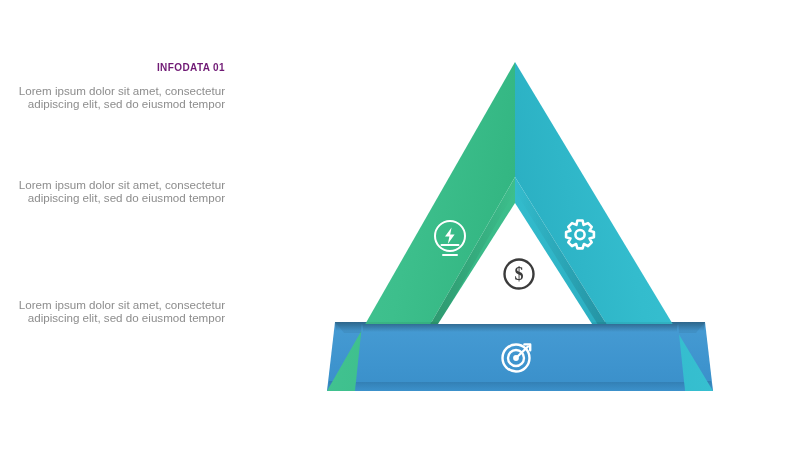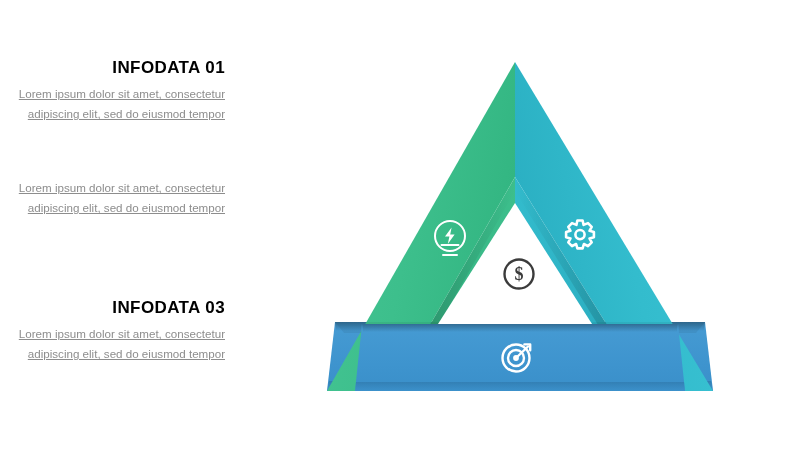--- a/index.html
+++ b/index.html
@@ -10,27 +10,26 @@
   }
   #stage{position:absolute;left:0;top:0;width:800px;height:450px;}
 
   
   .info-list{position:absolute;left:0;top:0;width:245px;height:450px;}
   .info-block{position:absolute;width:225px;left:0;text-align:right;}
   .info-block.b1{top:58px;}
   .info-block.b2{top:178px;}
   .info-block.b3{top:298px;}
   .info-title{
-    font-size:17px;font-weight:bold;color:#000000;
+    font-size:10px;font-weight:bold;color:#701a75;
     letter-spacing:0.4px;line-height:20px;margin:0 0 6px 0;
   }
   .info-desc{
-    font-size:11.6px;color:#8d8d8d;line-height:20px;margin:0;
+    font-size:11.6px;color:#8d8d8d;line-height:13px;margin:0;
     font-weight:normal;
-    text-decoration:underline;
   }
 
   
   .tri-wrap{position:absolute;left:300px;top:40px;width:440px;height:380px;}
   .tri-svg{display:block;width:440px;height:380px;}
 </style>
 </head>
 <body>
 
 <div id="stage">
@@ -40,21 +39,20 @@
     <div class="info-block b1">
       <div class="info-title">INFODATA 01</div>
       <div class="info-desc">Lorem ipsum dolor sit amet, consectetur adipiscing elit, sed do eiusmod tempor</div>
     </div>
 
     <div class="info-block b2">
       <div class="info-desc">Lorem ipsum dolor sit amet, consectetur adipiscing elit, sed do eiusmod tempor</div>
     </div>
 
     <div class="info-block b3">
-      <div class="info-title">INFODATA 03</div>
       <div class="info-desc">Lorem ipsum dolor sit amet, consectetur adipiscing elit, sed do eiusmod tempor</div>
     </div>
 
   </div>
 
   <div class="tri-wrap">
     <svg class="tri-svg" viewBox="0 0 440 380" xmlns="http://www.w3.org/2000/svg">
       <defs>
 
         <linearGradient id="gGreen" x1="0" y1="0" x2="1" y2="0.35">

